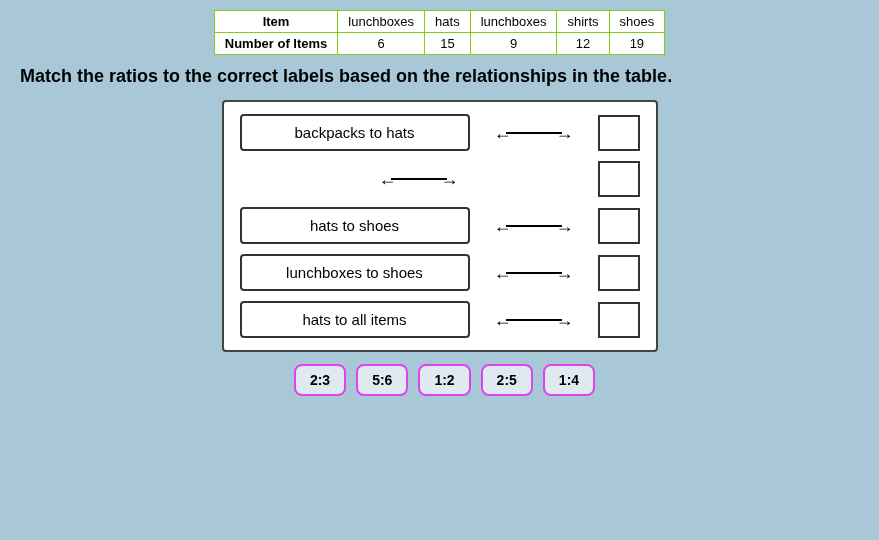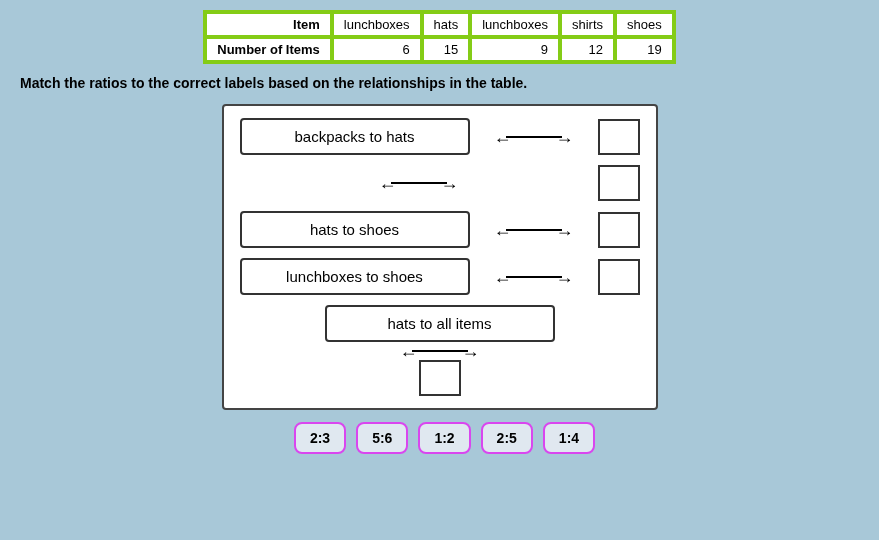--- a/index.html
+++ b/index.html
@@ -24,32 +24,32 @@
       margin-bottom: 10px;
     }
 
     table {
       border-collapse: collapse;
       background: white;
       font-size: 13px;
     }
 
     table td, table th {
-      border: 4px solid #84cc16;
+      border: 1px solid #84cc16;
       padding: 3px 10px;
-      text-align: right;
+      text-align: center;
     }
 
     table .row-header {
       font-weight: bold;
     }
 
     
     .instruction {
-      font-size: 14px;
+      font-size: 18px;
       font-weight: bold;
       color: #000;
       margin-bottom: 12px;
       line-height: 1.3;
     }
 
     
     .matching-area {
       background: white;
       border: 2px solid #444;
@@ -60,21 +60,20 @@
     }
 
     .match-row {
       display: flex;
       align-items: center;
       margin-bottom: 10px;
     }
 
     .match-row:last-child {
       margin-bottom: 0;
-      flex-direction: column;
     }
 
     .label-box {
       background: white;
       border: 2px solid #333;
       border-radius: 4px;
       padding: 8px 14px;
       font-size: 15px;
       font-weight: normal;
       width: 230px;

